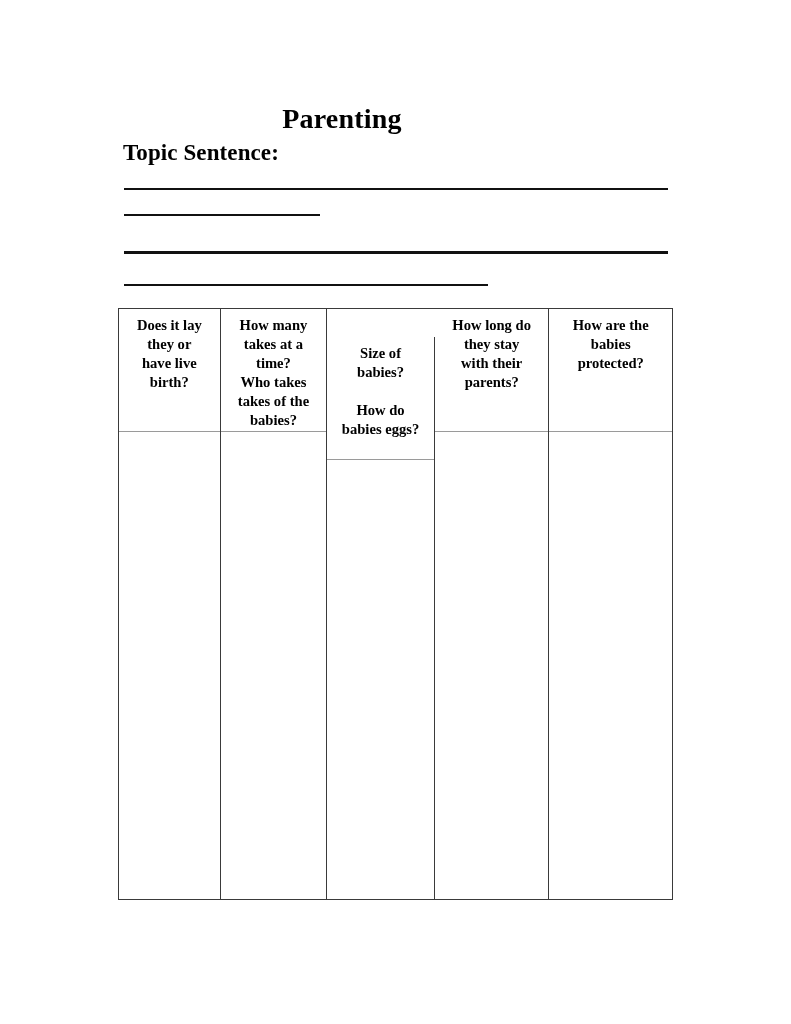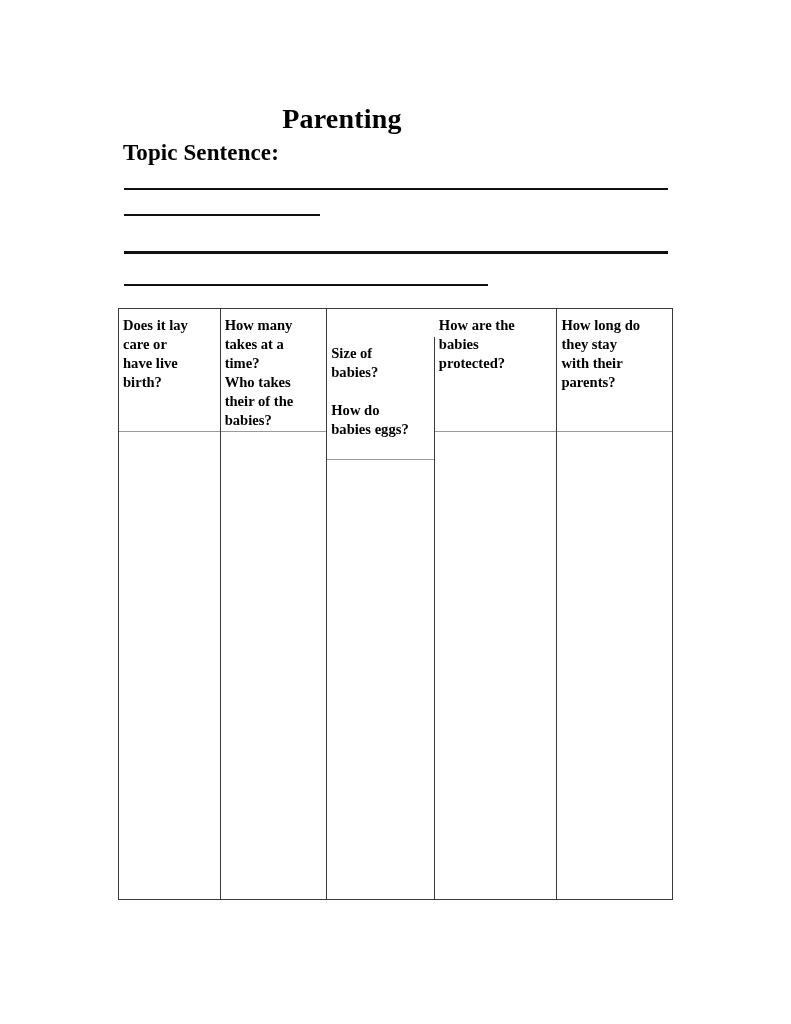--- a/index.html
+++ b/index.html
@@ -88,21 +88,21 @@
   .col.c1 { width: 107px; gap: 43px; }
   .col.c2 { width: 108px; margin-top: 28px; }
   .col.c3 { width: 123px; }
   .col.c4 { width: 115px; }
 
   .col-header {
     height: 123px;
     box-sizing: border-box;
     border-bottom: 1px solid #9a9a9a;
     padding: 7px 4px 0 4px;
-    text-align: left;
+    text-align: center;
     font-size: 14.6px;
     font-weight: bold;
     line-height: 1.30;
     overflow: hidden;
   }
   .hdr-line { display: block; white-space: nowrap; }
   .hdr-line.gap { height: 1.30em; }
 
   .col-body {
     flex: 1 1 auto;
@@ -121,63 +121,63 @@
   <div class="rule r0"></div>
   <div class="rule r1"></div>
   <div class="rule r2"></div>
   <div class="rule r3"></div>
 
   <div class="grid">
 
     <div class="col c0">
       <div class="col-header">
         <span class="hdr-line">Does it lay</span>
-        <span class="hdr-line">care or</span>
+        <span class="hdr-line">they or</span>
         <span class="hdr-line">have live</span>
         <span class="hdr-line">birth?</span>
       </div>
       <div class="col-body"></div>
     </div>
 
     <div class="col c1">
       <div class="col-header">
         <span class="hdr-line">How many</span>
         <span class="hdr-line">takes at a</span>
         <span class="hdr-line">time?</span>
         <span class="hdr-line">Who takes</span>
-        <span class="hdr-line">their of the</span>
+        <span class="hdr-line">takes of the</span>
         <span class="hdr-line">babies?</span>
       </div>
       <div class="col-body"></div>
     </div>
 
     <div class="col c2">
       <div class="col-header">
         <span class="hdr-line">Size of</span>
         <span class="hdr-line">babies?</span>
         <span class="hdr-line gap"></span>
         <span class="hdr-line">How do</span>
         <span class="hdr-line">babies eggs?</span>
       </div>
       <div class="col-body"></div>
     </div>
 
-    <div class="col c3">
-      <div class="col-header">
-        <span class="hdr-line">How are the</span>
-        <span class="hdr-line">babies</span>
-        <span class="hdr-line">protected?</span>
-      </div>
-      <div class="col-body"></div>
-    </div>
-
     <div class="col c4">
       <div class="col-header">
         <span class="hdr-line">How long do</span>
         <span class="hdr-line">they stay</span>
         <span class="hdr-line">with their</span>
         <span class="hdr-line">parents?</span>
       </div>
       <div class="col-body"></div>
     </div>
 
+    <div class="col c3">
+      <div class="col-header">
+        <span class="hdr-line">How are the</span>
+        <span class="hdr-line">babies</span>
+        <span class="hdr-line">protected?</span>
+      </div>
+      <div class="col-body"></div>
+    </div>
+
   </div>
 </div>
 
 </body></html>

